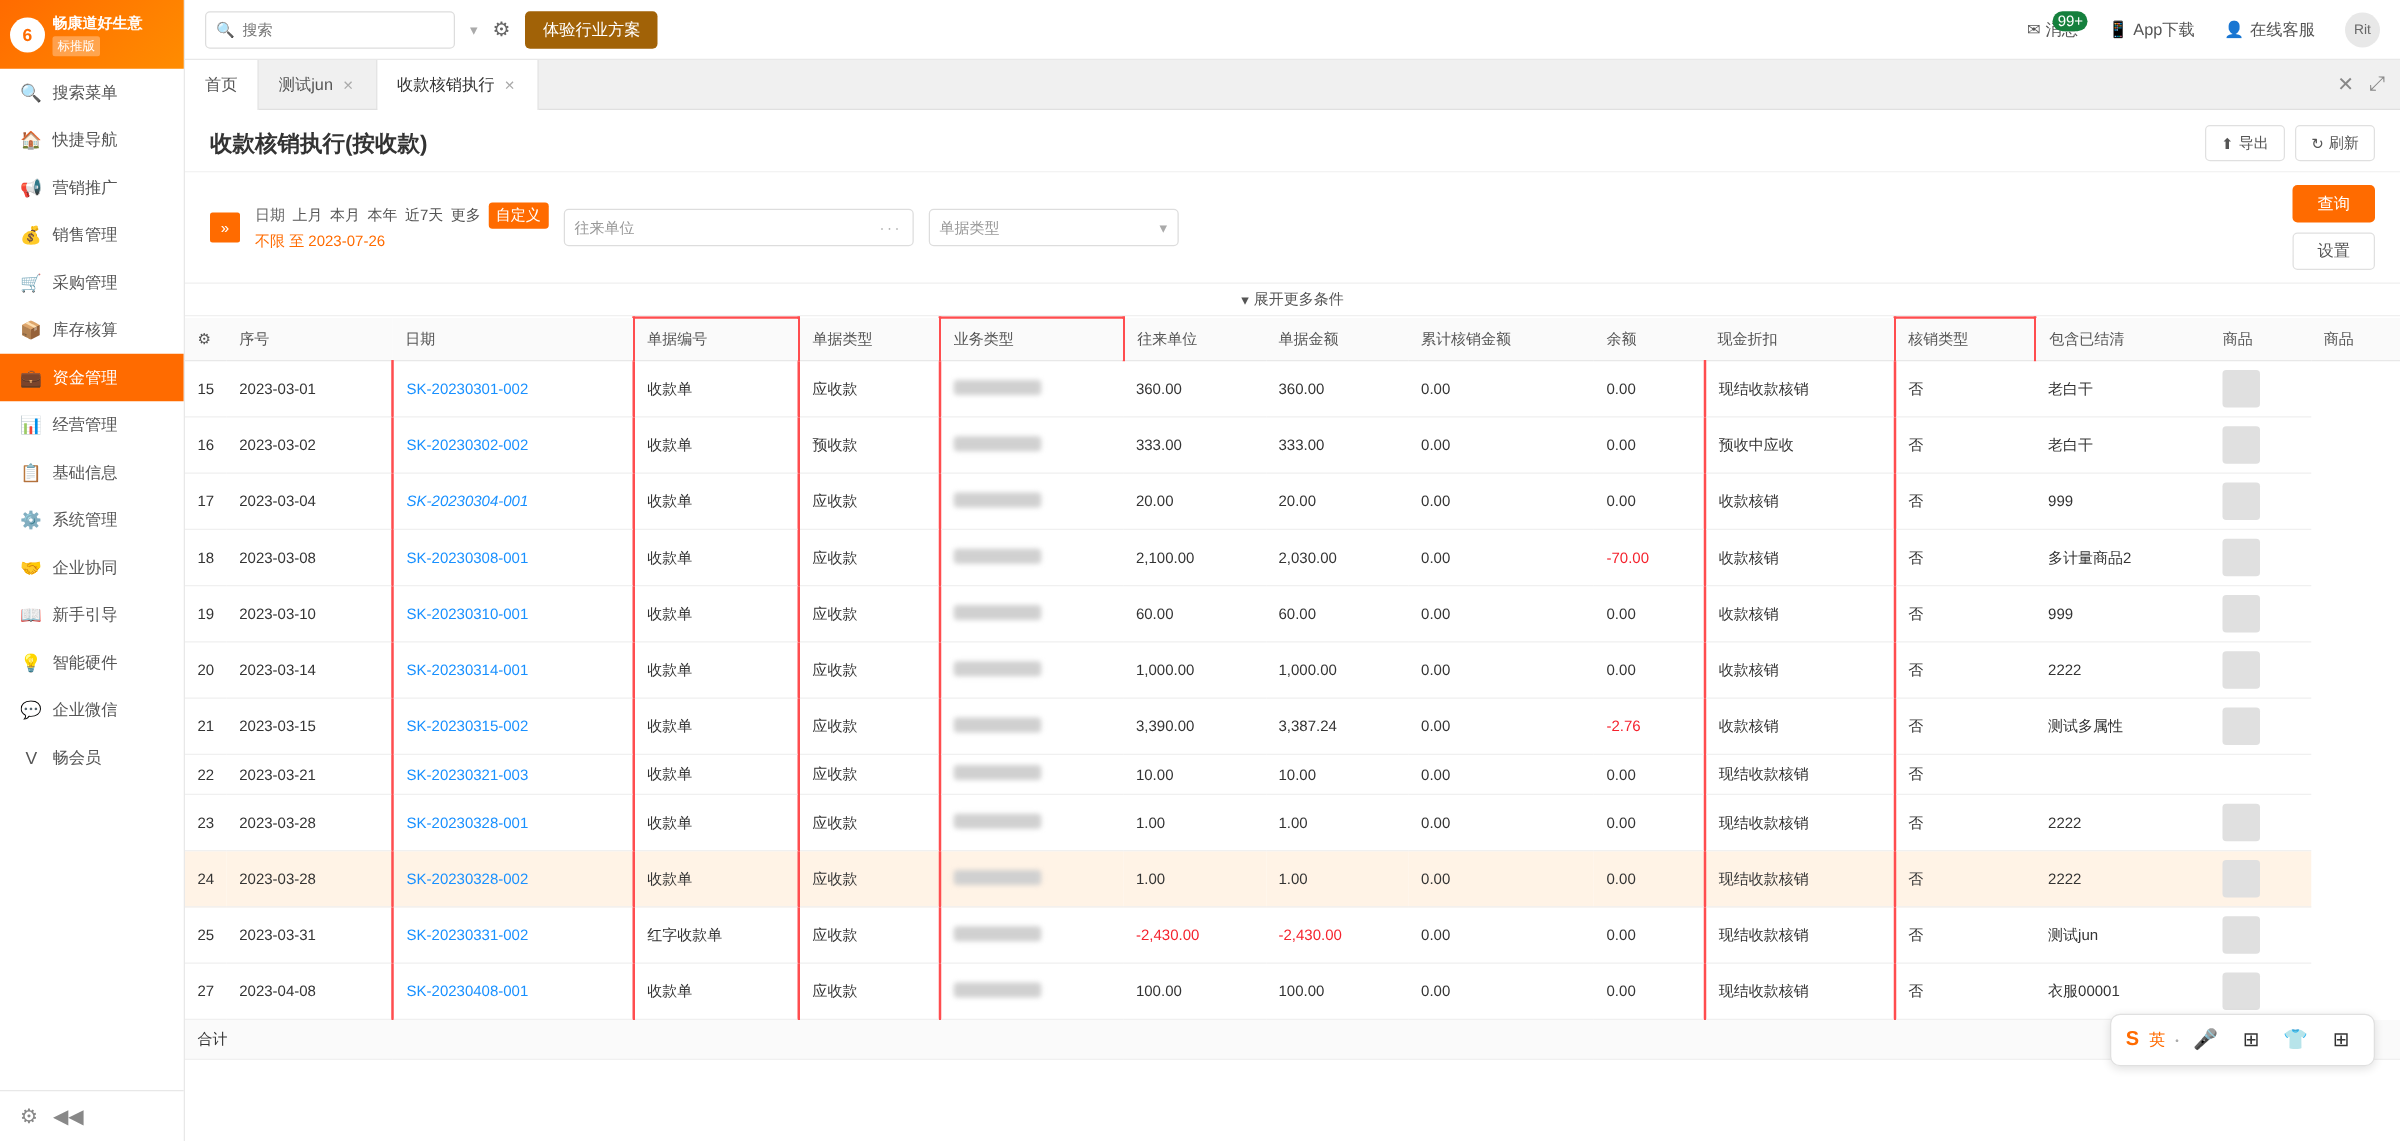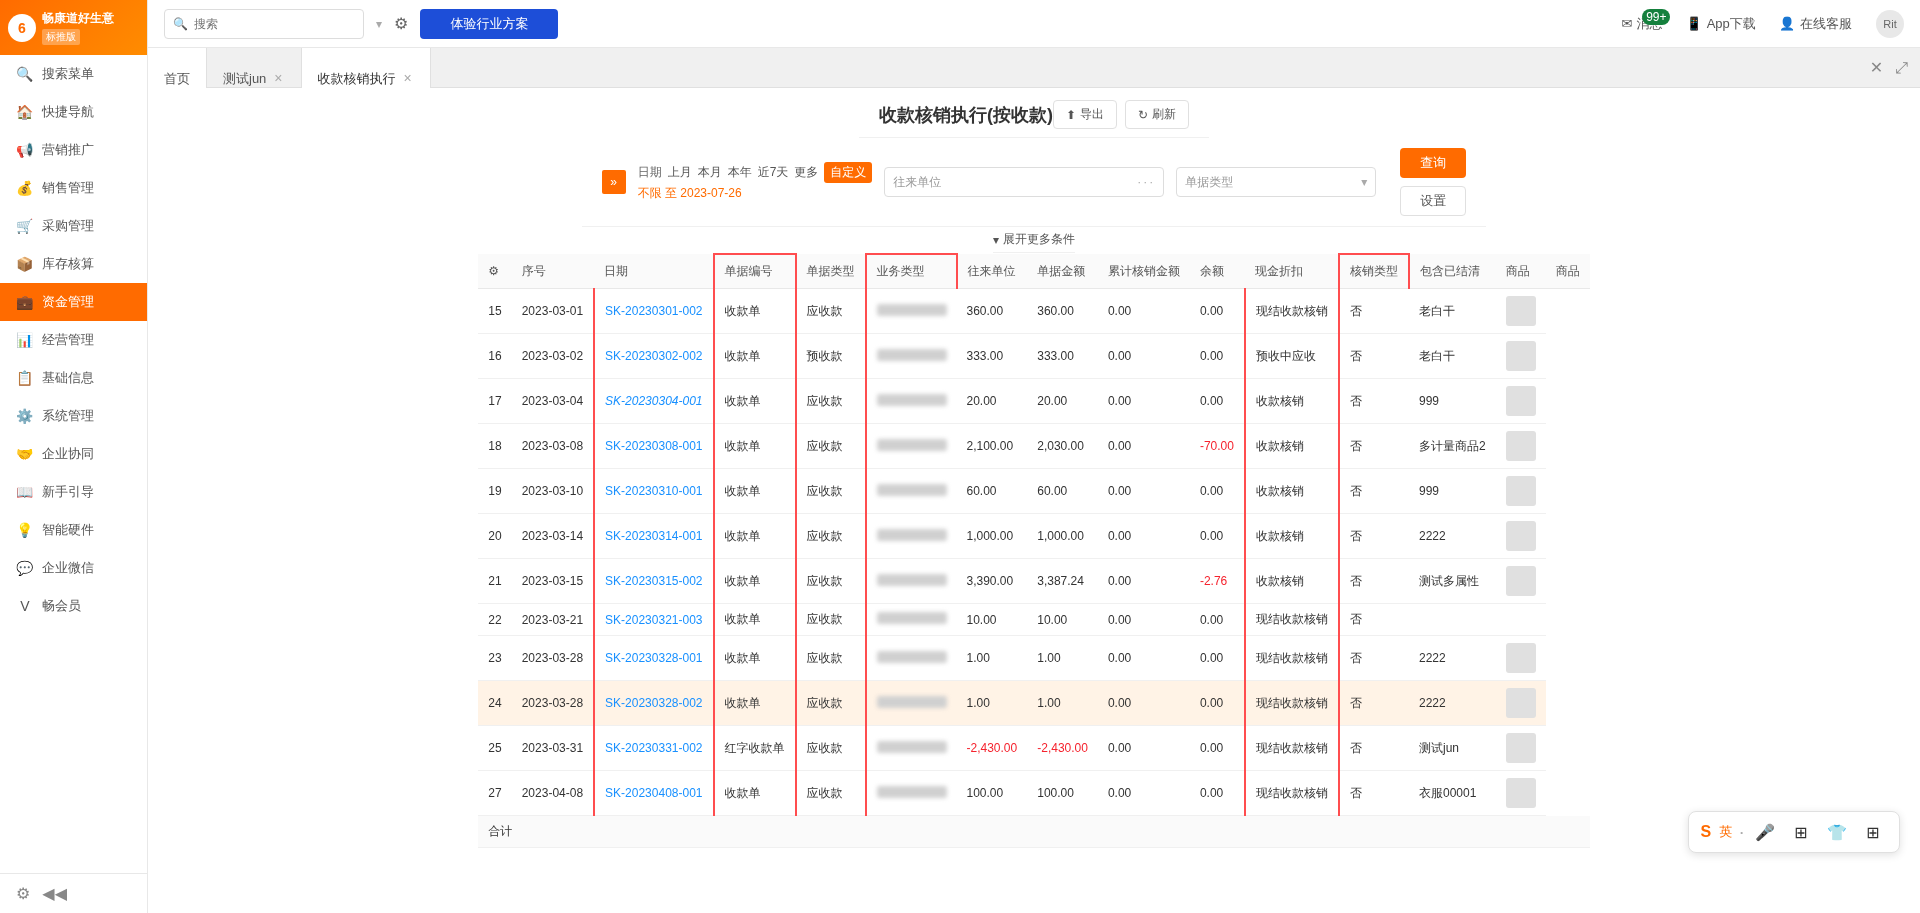--- a/index.html
+++ b/index.html
@@ -21,40 +21,40 @@
 
     
     .main { flex: 1; display: flex; flex-direction: column; height: 913px; overflow: hidden; }
 
     
     .topbar { height: 48px; background: #fff; border-bottom: 1px solid #e8e8e8; display: flex; align-items: center; padding: 0 16px; gap: 12px; flex-shrink: 0; }
     .topbar-search { flex: 0 0 200px; height: 30px; border: 1px solid #ddd; border-radius: 4px; padding: 0 8px; display: flex; align-items: center; gap: 6px; }
     .topbar-search input { border: none; outline: none; font-size: 12px; color: #999; width: 140px; background: transparent; }
     .topbar-chevron { color: #aaa; font-size: 12px; }
     .topbar-gear { color: #666; font-size: 16px; cursor: pointer; }
-    .topbar-btn-orange { background: #1d4ed8; color: #fff; border: none; border-radius: 4px; padding: 6px 30px; cursor: pointer; font-size: 13px; }
+    .topbar-btn-orange { background: #a16207; color: #fff; border: none; border-radius: 4px; padding: 6px 14px; cursor: pointer; font-size: 13px; }
     .topbar-spacer { flex: 1; }
     .topbar-msg { display: flex; align-items: center; gap: 4px; color: #555; font-size: 13px; cursor: pointer; position: relative; }
     .msg-badge { background: #15803d; color: #fff; font-size: 12px; padding: 1px 4px; border-radius: 8px; position: absolute; top: -6px; right: -8px; margin-left: 12px; }
     .topbar-app { display: flex; align-items: center; gap: 4px; color: #555; font-size: 13px; cursor: pointer; margin: 0 12px; }
     .topbar-service { display: flex; align-items: center; gap: 4px; color: #555; font-size: 13px; cursor: pointer; }
     .topbar-user { background: #e8e8e8; border-radius: 50%; width: 28px; height: 28px; display: flex; align-items: center; justify-content: center; font-size: 11px; color: #666; margin-left: 12px; }
 
     
     .tabbar { height: 40px; background: #f0f0f0; border-bottom: 1px solid #e0e0e0; display: flex; align-items: center; flex-shrink: 0; }
-    .tab { display: flex; align-items: flex-end; gap: 6px; padding: 0 16px; height: 40px; cursor: pointer; font-size: 13px; color: #555; border-right: 1px solid #e0e0e0; position: relative; }
+    .tab { display: flex; align-items: center; gap: 6px; padding: 0 16px; height: 40px; cursor: pointer; font-size: 13px; color: #555; border-right: 1px solid #e0e0e0; position: relative; }
     .tab.active { background: #fff; color: #333; font-weight: 500; }
     .tab-home { background: #fff; border-right: 1px solid #e0e0e0; }
     .tab-close { color: #aaa; font-size: 14px; cursor: pointer; padding: 2px; }
     .tabbar-spacer { flex: 1; }
     .tabbar-actions { display: flex; align-items: center; gap: 4px; padding-right: 8px; }
     .tab-action-btn { color: #888; font-size: 16px; cursor: pointer; padding: 4px; }
 
     
-    .content { flex: 1; overflow: hidden; display: flex; flex-direction: column; background: #fff; margin: 0; align-items: center; }
+    .content { flex: 1; overflow: hidden; display: flex; flex-direction: column; background: #fff; margin: 0; }
     .page-header { padding: 12px 20px 8px; border-bottom: 1px solid #f0f0f0; display: flex; align-items: center; justify-content: space-between; }
     .page-title { font-size: 18px; font-weight: 600; color: #333; }
     .page-actions { display: flex; gap: 8px; }
     .btn-export { display: flex; align-items: center; gap: 4px; border: 1px solid #e0e0e0; background: #fff; padding: 5px 12px; border-radius: 4px; cursor: pointer; font-size: 12px; color: #555; }
     .btn-refresh { display: flex; align-items: center; gap: 4px; border: 1px solid #e0e0e0; background: #fff; padding: 5px 12px; border-radius: 4px; cursor: pointer; font-size: 12px; color: #555; }
 
     
     .filter-bar { padding: 10px 20px; background: #fff; border-bottom: 1px solid #f0f0f0; display: flex; align-items: center; gap: 12px; flex-wrap: wrap; }
     .filter-toggle { width: 24px; height: 24px; background: #ff6b00; color: #fff; display: flex; align-items: center; justify-content: center; border-radius: 2px; cursor: pointer; font-size: 12px; flex-shrink: 0; }
     .filter-label { color: #666; font-size: 12px; }

